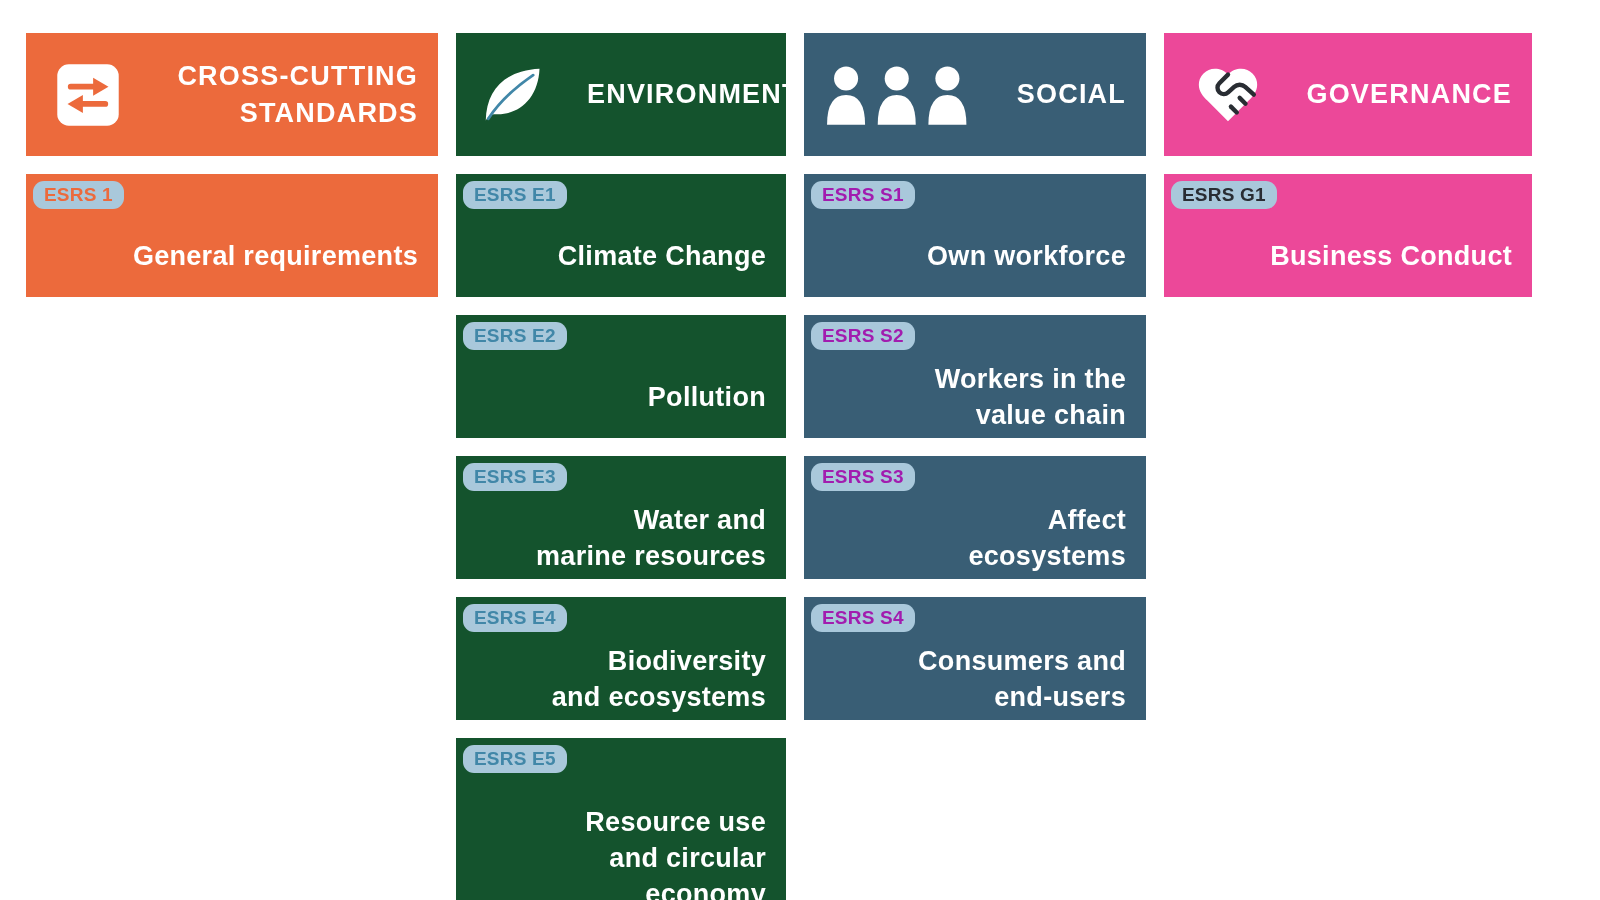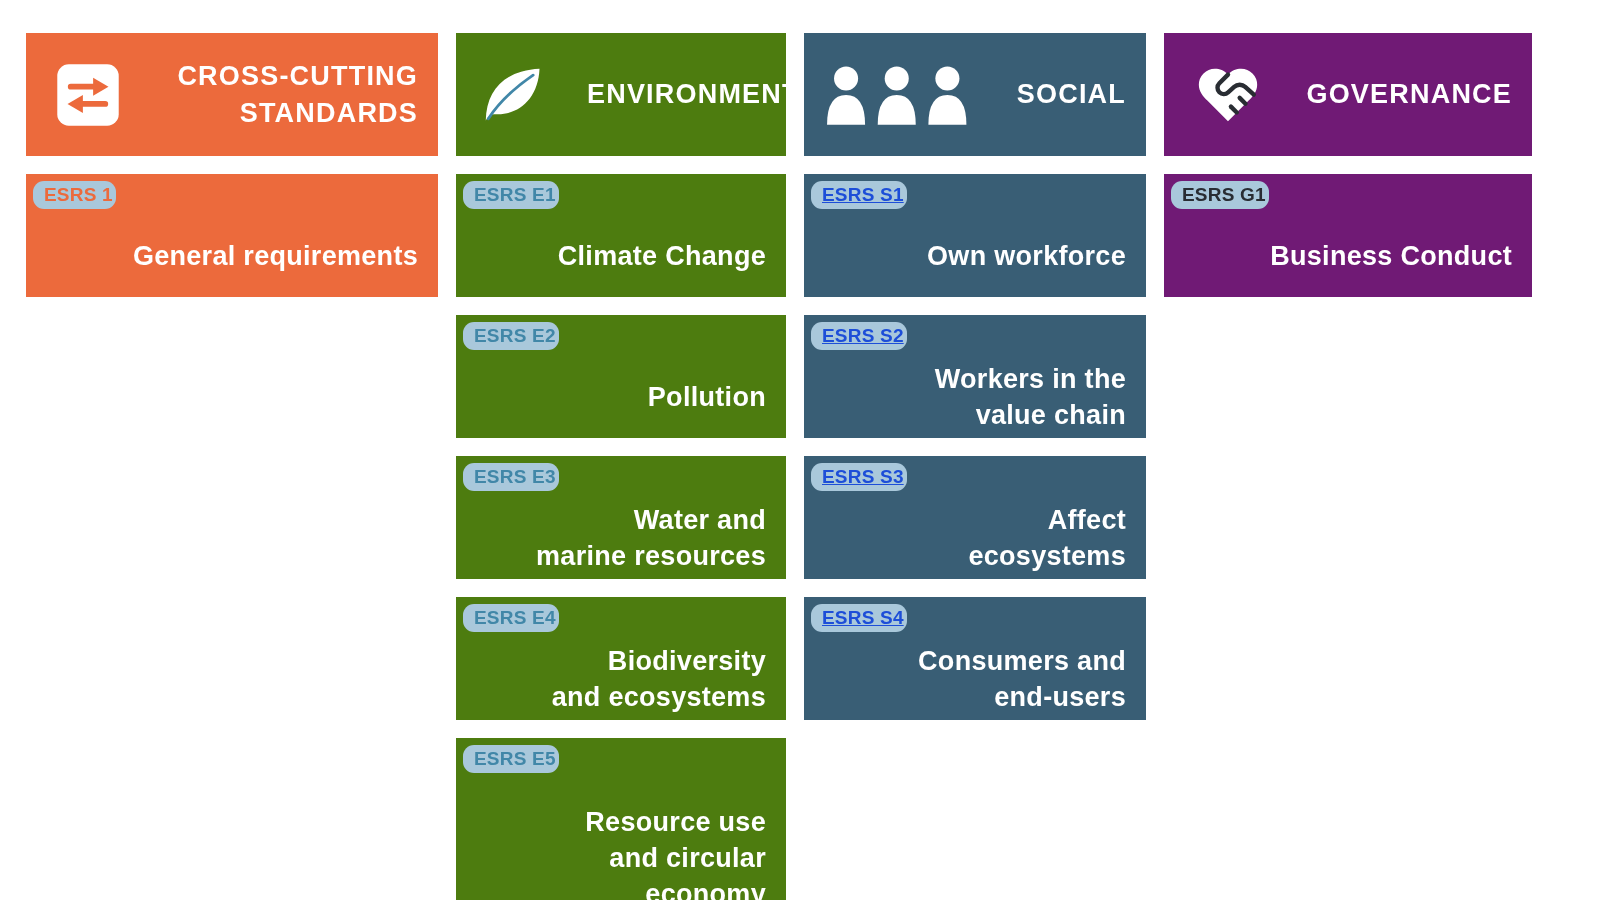--- a/index.html
+++ b/index.html
@@ -68,36 +68,36 @@
     line-height: 36px;
     margin-top: 40px;
   }
 
   .badge {
     position: absolute;
     top: 7px;
     left: 7px;
     background: #A9C8DB;
     border-radius: 11px;
-    padding: 4px 3px 5px 11px;
+    padding: 4px 11px 5px 11px;
     font-size: 19px;
     font-weight: 700;
     letter-spacing: 0.2px;
     line-height: 1;
   }
 
   
   .bg-cc  { background: #EC6A3C; }
-  .bg-env { background: #4d7c0f; gap: 41px; }
+  .bg-env { background: #14532d; gap: 41px; }
   .bg-soc { background: #395E75; }
-  .bg-gov { background: #701a75; }
+  .bg-gov { background: #ec4899; }
 
   .col-cc  .badge { color: #EC6A3C; }
   .col-env .badge { color: #4187A8; }
-  .col-soc .badge { color: #1d4ed8; text-decoration: underline; }
+  .col-soc .badge { color: #a21caf; }
   .col-gov .badge { color: #292D33; }
 
   svg { display: block; }
 </style>
 </head>
 <body>
 
 <div class="board">
 
   <div class="col col-cc">

